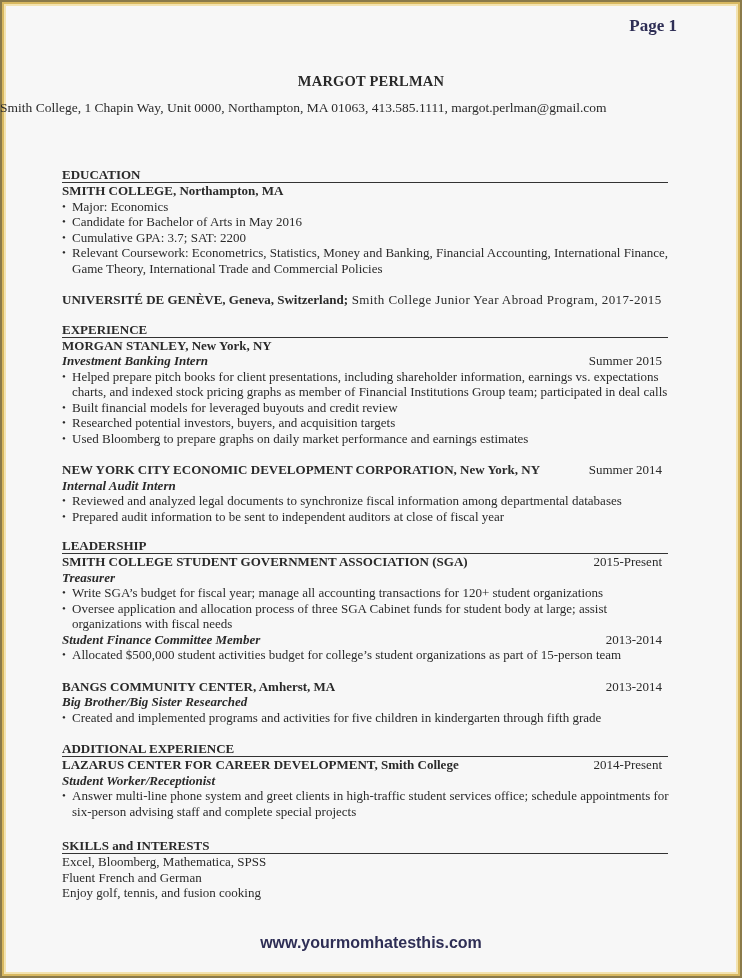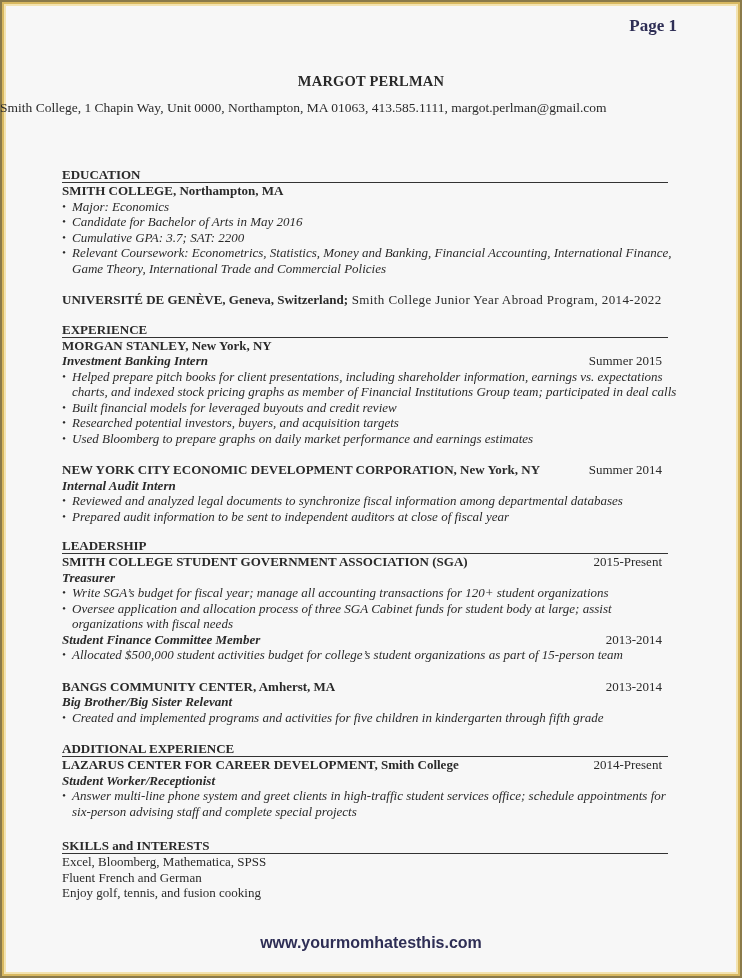--- a/index.html
+++ b/index.html
@@ -35,21 +35,21 @@
   }
   .sec-head {
     font-weight: bold; font-size: 13px; border-bottom: 1.3px solid #333;
     width: 606px; line-height: 14px; margin-top: 0;
   }
   .org { font-weight: bold; display: flex; justify-content: space-between; width: 600px; }
   .org .date { font-weight: normal; }
   .role { font-weight: bold; font-style: italic; display: flex; justify-content: space-between; width: 600px; }
   .role .date { font-weight: normal; font-style: normal; }
   ul { list-style: none; margin: 0; padding: 0; }
-  li { position: relative; padding-left: 10px; font-style: italic; }
+  li { position: relative; padding-left: 10px; }
   li::before { content: "\2022"; position: absolute; left: 0; top: 0; font-size: 11px; }
   .gap { height: 16px; }
   .normal { font-weight: normal; letter-spacing: 0.4px; }
   .footer-url {
     position: absolute; left: 0; right: 0; top: 934px; text-align: center;
     font-family: "Liberation Sans", "DejaVu Sans", sans-serif;
     font-weight: bold; font-size: 16px; color: #2e2e55;
   }
 </style>
 </head>
@@ -69,21 +69,21 @@
     </div>
   <ul>
     <li>Major: Economics</li>
     <li>Candidate for Bachelor of Arts in May 2016</li>
     <li>Cumulative GPA: 3.7; SAT: 2200</li>
     <li>Relevant Coursework: Econometrics, Statistics, Money and Banking, Financial Accounting, International Finance, Game Theory, International Trade and Commercial Policies</li>
   </ul>
   <div class="gap"></div>
   <div class="org" style="justify-content:flex-start;">
     <span>UNIVERSITÉ DE GENÈVE, Geneva, Switzerland;</span>
-      <span class="normal" style="white-space:pre;"> Smith College Junior Year Abroad Program, 2014-2022</span>
+      <span class="normal" style="white-space:pre;"> Smith College Junior Year Abroad Program, 2017-2015</span>
   </div>
   <div class="gap" style="height:15px;"></div>
 
   <div class="sec-head">EXPERIENCE</div>
   <div class="org">
       <span>MORGAN STANLEY, New York, NY</span>
     </div>
   <div class="role">
       <span>Investment Banking Intern</span>
       <span class="date">Summer 2015</span>
@@ -126,21 +126,21 @@
     </div>
   <ul>
     <li>Allocated $500,000 student activities budget for college’s student organizations as part of 15-person team</li>
   </ul>
   <div class="gap"></div>
   <div class="org">
       <span>BANGS COMMUNITY CENTER, Amherst, MA</span>
       <span class="date">2013-2014</span>
     </div>
   <div class="role">
-      <span>Big Brother/Big Sister Relevant</span>
+      <span>Big Brother/Big Sister Researched</span>
     </div>
   <ul>
     <li>Created and implemented programs and activities for five children in kindergarten through fifth grade</li>
   </ul>
   <div class="gap" style="height:17px;"></div>
 
   <div class="sec-head">ADDITIONAL EXPERIENCE</div>
   <div class="org">
       <span>LAZARUS CENTER FOR CAREER DEVELOPMENT, Smith College</span>
       <span class="date">2014-Present</span>

